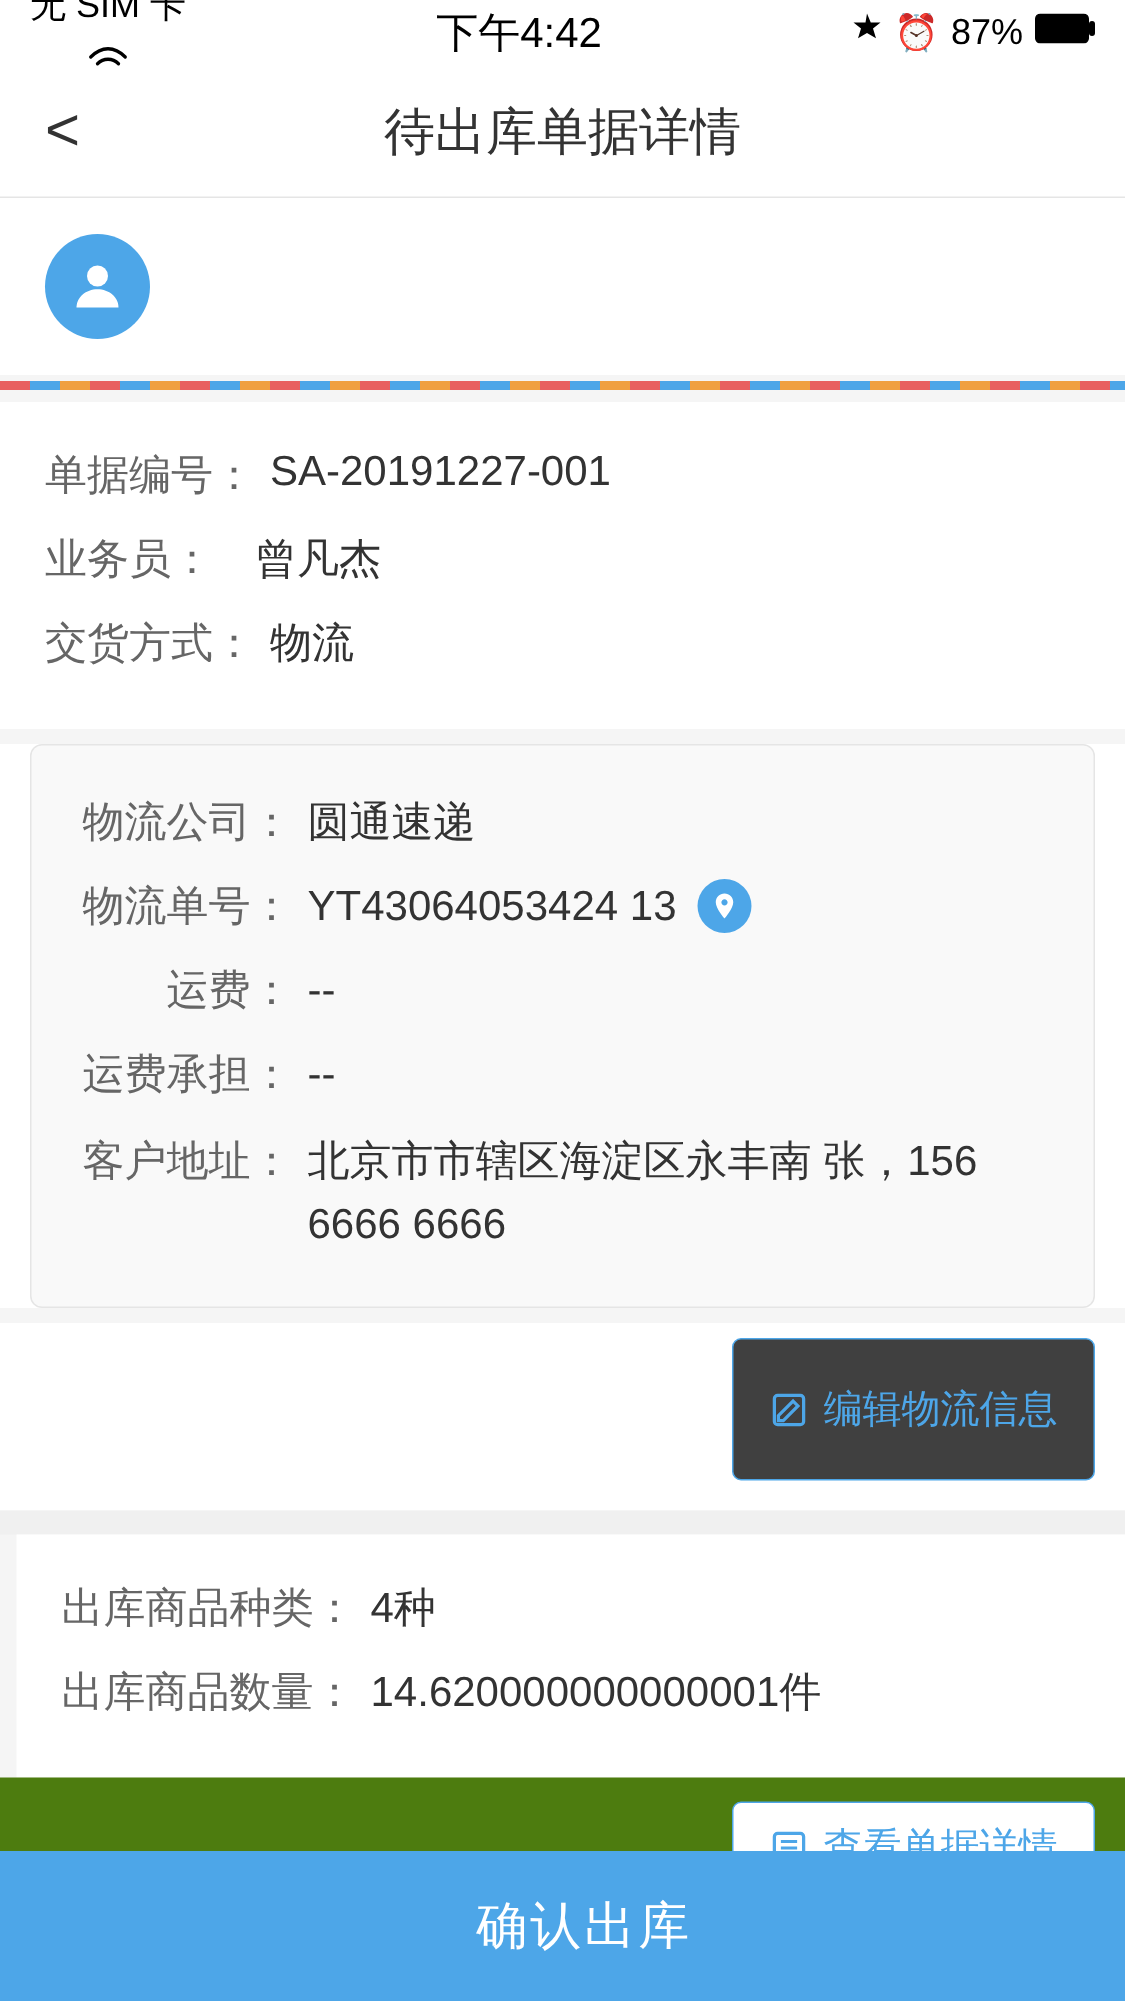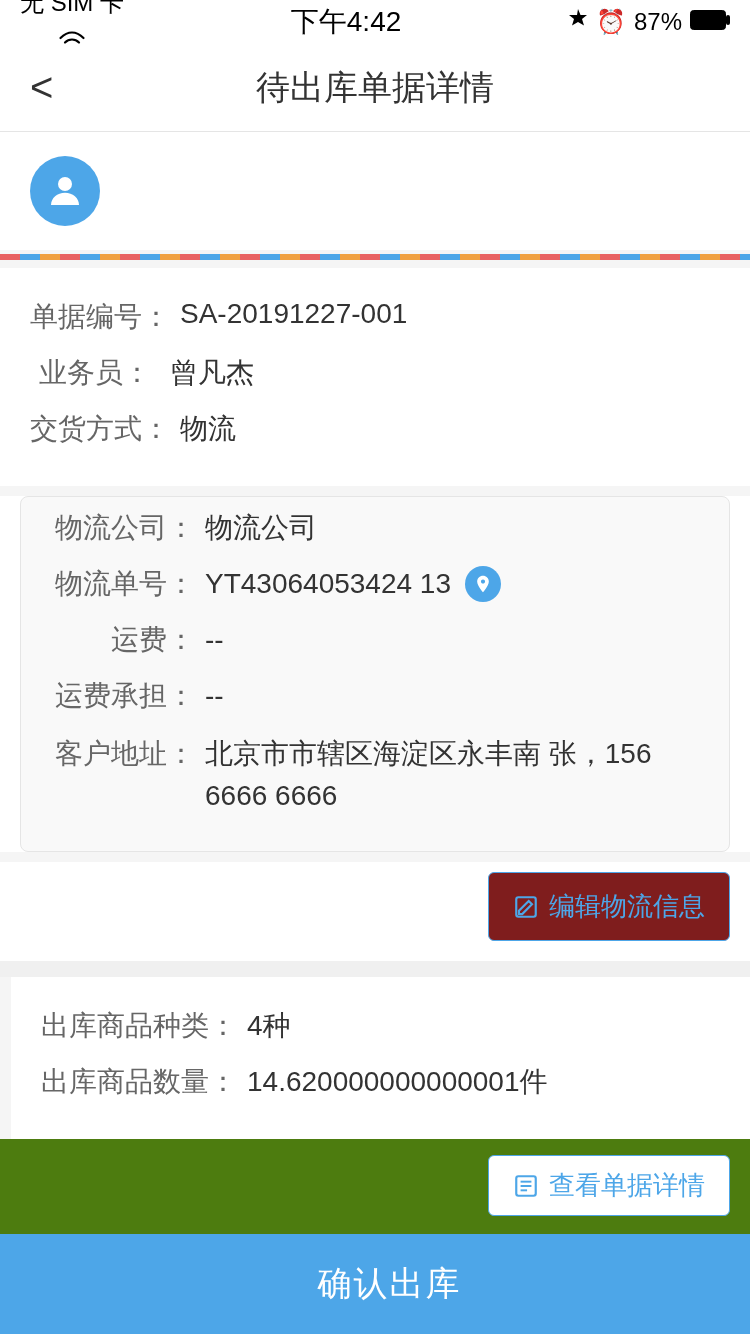--- a/index.html
+++ b/index.html
@@ -97,35 +97,35 @@
     }
     .info-row {
       display: flex;
       align-items: flex-start;
       margin-bottom: 18px;
       font-size: 28px;
     }
     .info-label {
       color: #666;
       min-width: 130px;
-      text-align: center;
+      text-align: left;
       flex-shrink: 0;
     }
     .info-value {
       color: #333;
       margin-left: 10px;
       flex: 1;
     }
 
     
     .logistics-card {
       background: #f9f9f9;
       border: 1px solid #e5e5e5;
       border-radius: 8px;
-      padding: 12px 24px 16px 24px;
+      padding: 32px 24px 16px 24px;
       margin: 10px 20px 10px 20px;
     }
     .logistics-row {
       display: flex;
       align-items: center;
       margin-bottom: 18px;
       font-size: 28px;
     }
     .logistics-label {
       color: #666;
@@ -162,27 +162,27 @@
     
     .edit-btn-row {
       display: flex;
       justify-content: flex-end;
       padding: 10px 20px 20px 20px;
       background: #fff;
     }
     .edit-btn {
       border: 1px solid #4da6e8;
       border-radius: 6px;
-      padding: 16px 24px;
+      padding: 29px 24px;
       color: #4da6e8;
       font-size: 26px;
       display: flex;
       align-items: center;
       gap: 10px;
-      background: #7f1d1d;
+      background: #404040;
       cursor: pointer;
     }
     .edit-btn svg { width: 26px; height: 26px; fill: none; stroke: #4da6e8; stroke-width: 2; }
 
     
     .section-divider {
       height: 16px;
       background: #f0f0f0;
     }
 
@@ -316,21 +316,21 @@
     <div class="info-row">
       <span class="info-label">交货方式：</span>
       <span class="info-value">物流</span>
     </div>
   </div>
 
   <div style="background:#fff; padding: 0 0 0 0;">
     <div class="logistics-card">
       <div class="logistics-row">
         <span class="logistics-label">物流公司：</span>
-        <span class="logistics-value">物流公司</span>
+        <span class="logistics-value">圆通速递</span>
       </div>
       <div class="logistics-row">
         <span class="logistics-label">物流单号：</span>
         <span class="logistics-value">
           <span>YT43064053424 13</span>
           <span class="location-icon">
             <svg viewBox="0 0 24 24" xmlns="http://www.w3.org/2000/svg">
               <path d="M12 2C8.13 2 5 5.13 5 9c0 5.25 7 13 7 13s7-7.75 7-13c0-3.87-3.13-7-7-7zm0 9.5c-1.38 0-2.5-1.12-2.5-2.5s1.12-2.5 2.5-2.5 2.5 1.12 2.5 2.5-1.12 2.5-2.5 2.5z" fill="#fff"></path>
             </svg>
           </span>

